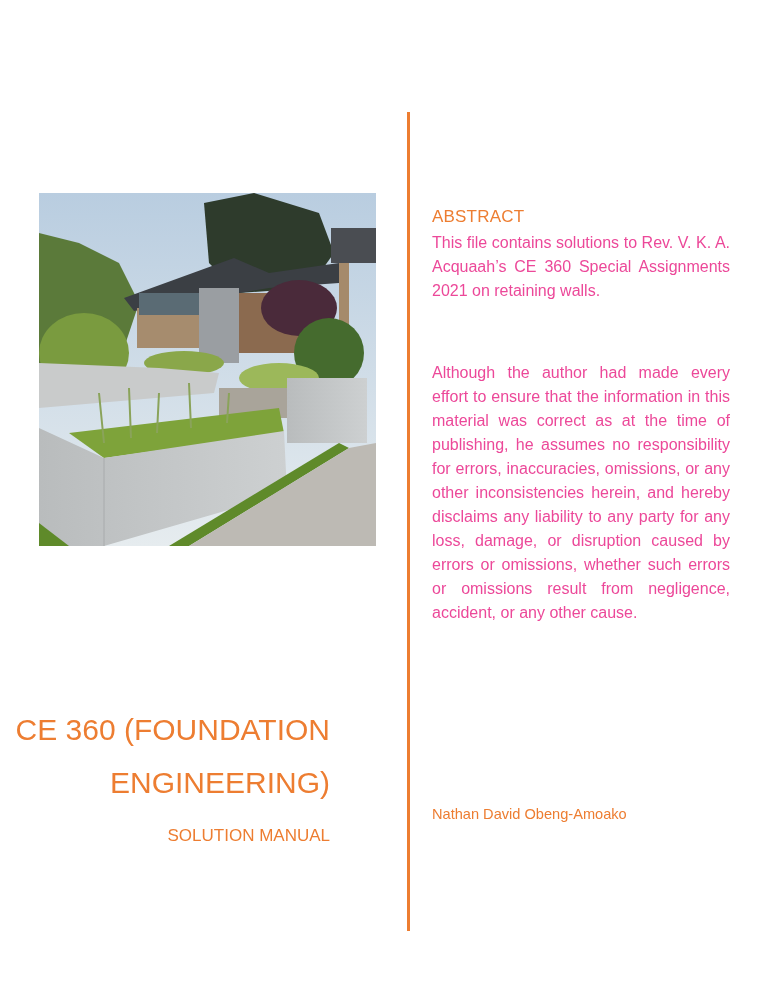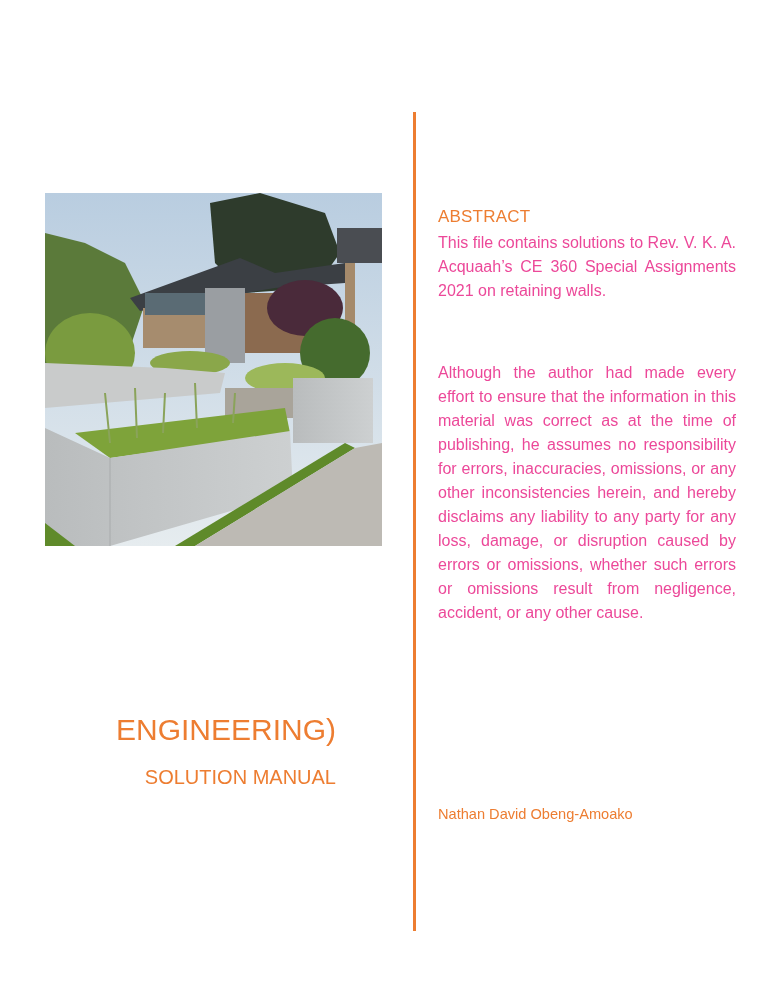--- a/index.html
+++ b/index.html
@@ -1,37 +1,37 @@
 <!DOCTYPE html>
 <html><head>
   <meta charset="utf-8">
   <style>
     html, body { margin: 0; padding: 0; background: #ffffff; }
     body { width: 768px; height: 994px; position: relative; overflow: hidden;
            font-family: "Liberation Sans", "DejaVu Sans", sans-serif; color: #262626; }
-    .page { position: absolute; left: 8px; top: 0; width: 712px; height: 994px; background: #fff; }
+    .page { position: absolute; left: 2px; top: 0; width: 712px; height: 994px; background: #fff; }
 
     .photo { position: absolute; left: 37px; top: 193px; width: 337px; height: 353px; overflow: hidden; background: #cfd8dc; }
     .photo svg { display: block; width: 100%; height: 100%; }
 
     .divider { position: absolute; left: 405px; top: 112px; width: 3px; height: 819px; background: #ED7D31; }
 
     .right { position: absolute; left: 430px; width: 298px; }
     .heading { color: #ED7D31; font-size: 17px; letter-spacing: 0.2px; line-height: 20px; }
     .body-text { font-size: 16px; line-height: 24px; text-align: justify; color: #ec4899; }
 
     .abstract { top: 207px; }
     .abstract .heading { margin-bottom: 4px; }
     .disclaimer { top: 361px; }
     .disclaimer .heading { margin-bottom: 14px; }
 
     .title-block { position: absolute; right: 384px; top: 708px; text-align: right; color: #ED7D31; }
     .title-line1 { font-size: 30px; line-height: 44px; white-space: nowrap; }
-    .title-line2 { font-size: 30px; line-height: 44px; white-space: nowrap; text-align: right; }
-    .subtitle { font-size: 20px; line-height: 26px; margin-top: 12px; white-space: nowrap; }
+    .title-line2 { font-size: 30px; line-height: 44px; margin-top: 9px; white-space: nowrap; text-align: right; }
+    .subtitle { font-size: 17px; line-height: 26px; margin-top: 18px; white-space: nowrap; }
 
     .author { position: absolute; left: 430px; top: 803px; color: #ED7D31; font-size: 14.6px; line-height: 22px; text-align: center; }
   </style>
 </head>
 <body>
 
 <div class="page">
 
   <div class="photo">
     <svg viewBox="0 0 337 353" preserveAspectRatio="none">
@@ -90,20 +90,21 @@
   <div class="right abstract">
     <div class="heading">ABSTRACT</div>
     <div class="body-text">This file contains solutions to Rev. V. K. A. Acquaah’s CE 360 Special Assignments 2021 on retaining walls.</div>
   </div>
 
   <div class="right disclaimer">
     <div class="body-text">Although the author had made every effort to ensure that the information in this material was correct as at the time of publishing, he assumes no responsibility for errors, inaccuracies, omissions, or any other inconsistencies herein, and hereby disclaims any liability to any party for any loss, damage, or disruption caused by errors or omissions, whether such errors or omissions result from negligence, accident, or any other cause.</div>
   </div>
 
   <div class="title-block">
+    <div class="title-line1">CE 360 (FOUNDATION</div>
     <div class="title-line2">ENGINEERING)</div>
     <div class="subtitle">SOLUTION MANUAL</div>
   </div>
 
   <div class="author">
     <div>Nathan David Obeng-Amoako</div>
   </div>
 
 </div>
 

